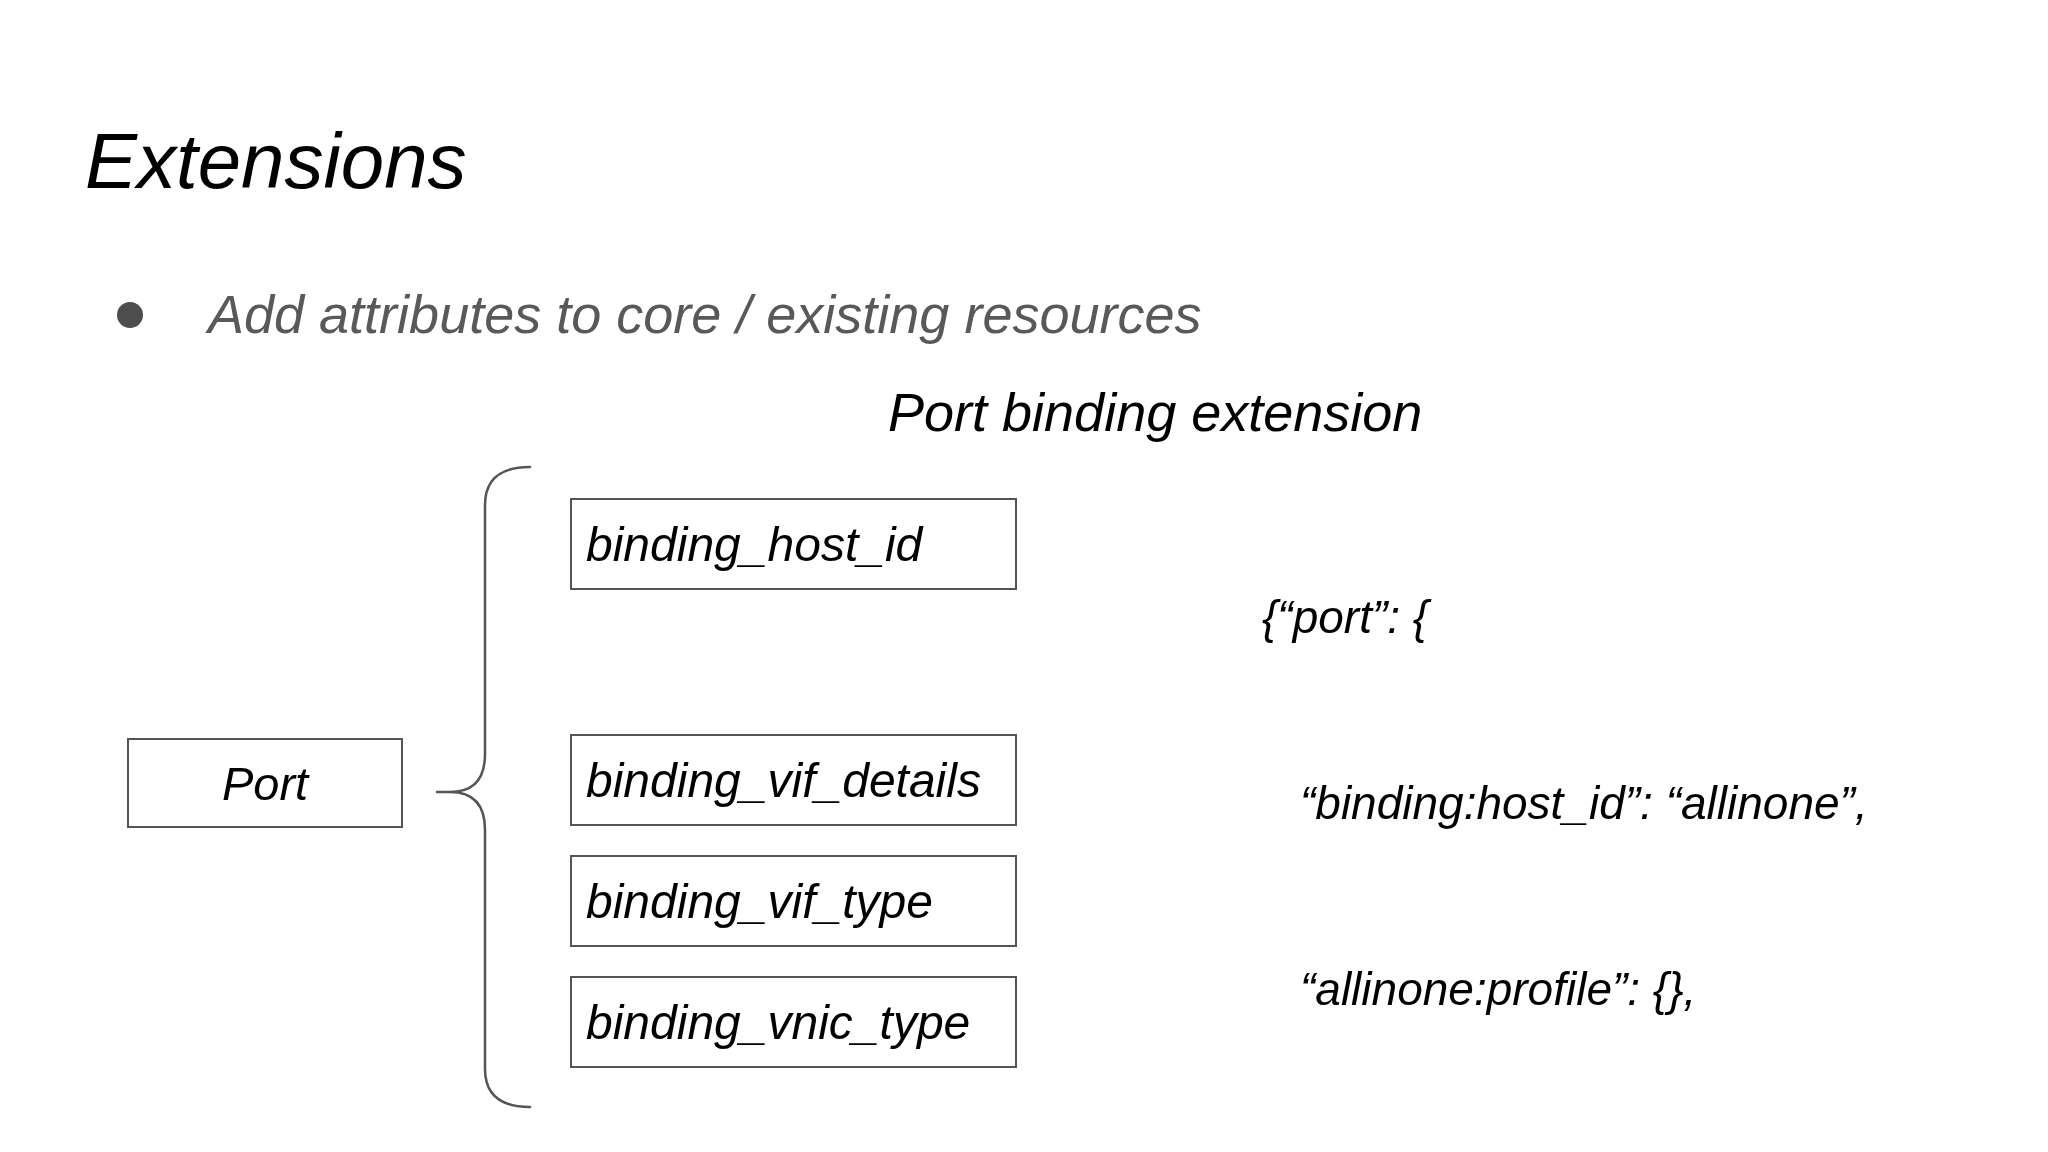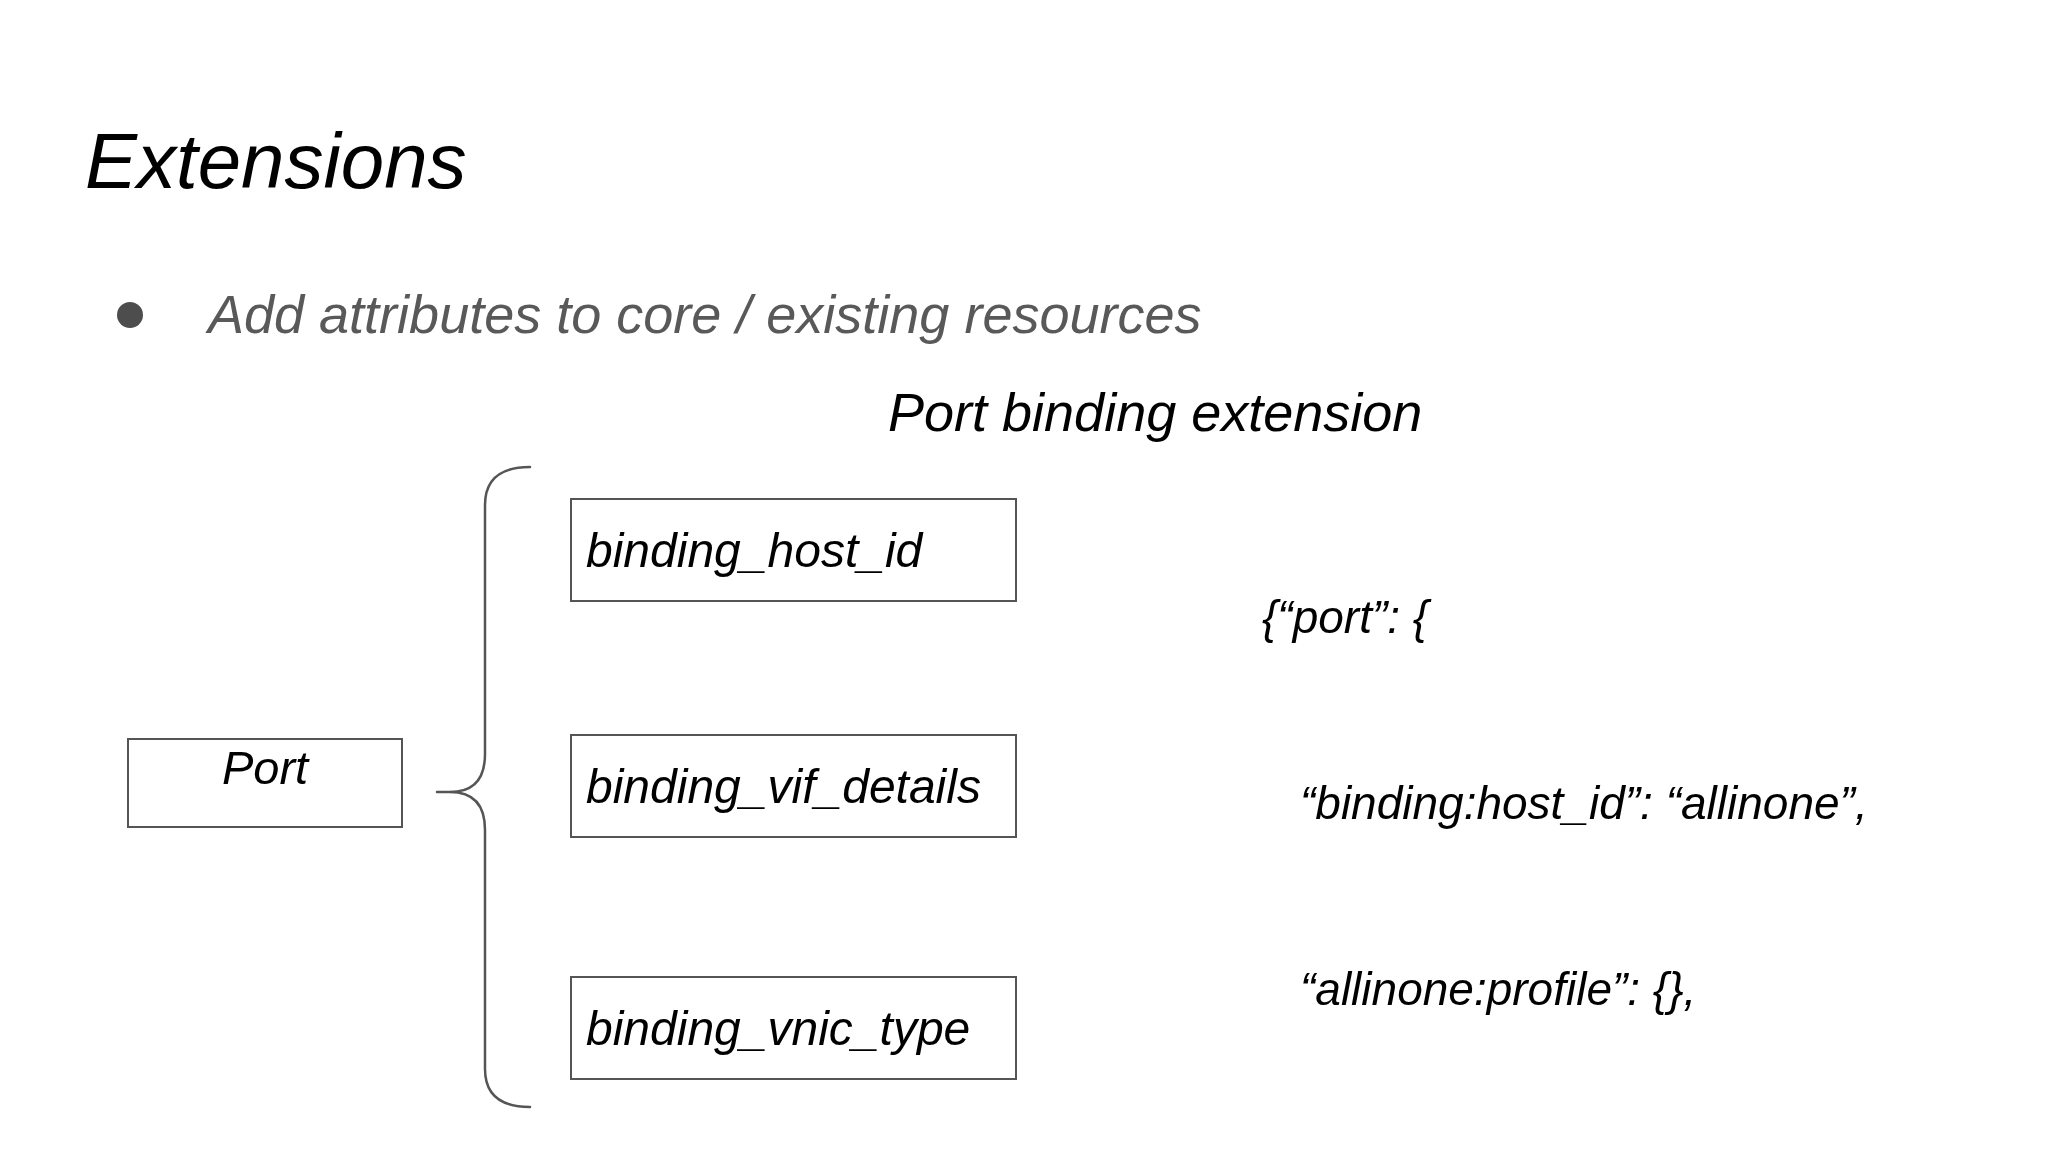--- a/index.html
+++ b/index.html
@@ -67,38 +67,39 @@
 
   .entity-box {
     position: absolute;
     left: 127px;
     top: 738px;
     width: 276px;
     height: 90px;
     border: 2px solid var(--border);
     background: var(--bg);
     display: flex;
+    align-items: center;
     justify-content: center;
     font-size: 47px;
     color: var(--text);
   }
 
   .brace-svg {
     position: absolute;
     left: 428px;
     top: 455px;
     width: 110px;
     height: 665px;
   }
 
   .attr-box {
     position: absolute;
     left: 570px;
     width: 447px;
-    height: 104px;
+    height: 92px;
     border: 2px solid var(--border);
     background: var(--bg);
     display: flex;
     align-items: center;
     padding-left: 14px;
     font-size: 48px;
     color: var(--text);
     white-space: nowrap;
   }
   .attr-box.pos-0 { top: 498px; }
@@ -141,20 +142,23 @@
     <path d="M 102 12 Q 57 12 57 50 L 57 299 Q 57 337 22 337 Q 57 337 57 375 L 57 614 Q 57 652 102 652" stroke="#555555" stroke-width="2.5" fill="none" stroke-linecap="round"></path>
     <path d="M 9 337 L 22 337" stroke="#555555" stroke-width="2.5" fill="none" stroke-linecap="round"></path>
   </svg>
 
   <div class="attr-box pos-0">
     <span>binding_host_id</span>
   </div>
   <div class="attr-box pos-2">
     <span>binding_vif_details</span>
   </div>
+  <div class="attr-box pos-3">
+    <span>binding_vif_type</span>
+  </div>
   <div class="attr-box pos-4">
     <span>binding_vnic_type</span>
   </div>
 
   <div class="code-block">
     <div class="code-line ind-0">{“port”: {</div>
     <div class="code-line ind-1">“binding:host_id”: “allinone”,</div>
     <div class="code-line ind-1">“allinone:profile”: {},</div>
     <div class="code-line ind-1">“binding:vif_details”: {</div>
     

